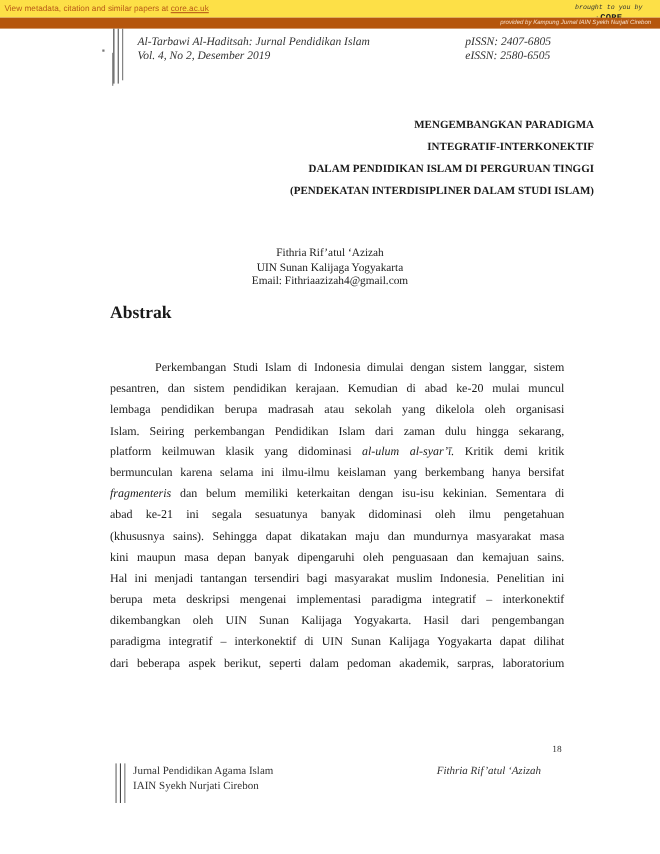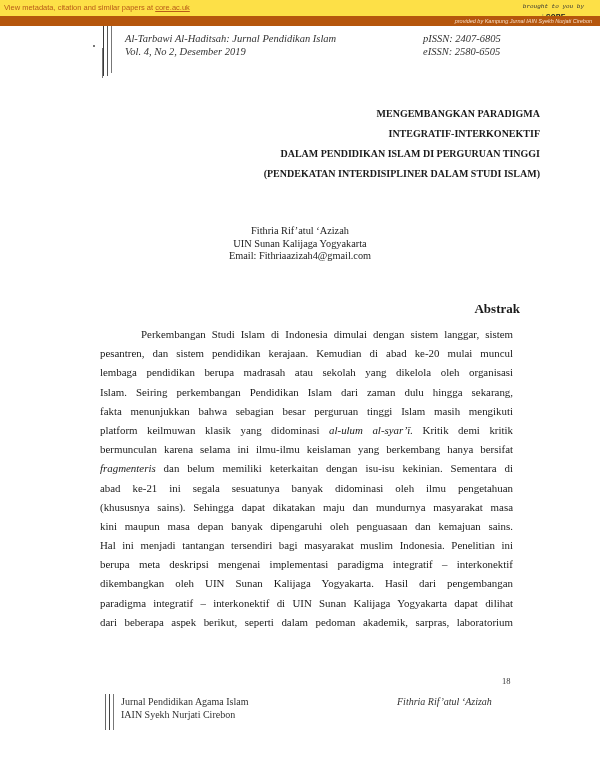--- a/index.html
+++ b/index.html
@@ -23,21 +23,21 @@
     .hdr-right { position:absolute; left:423px; top:32px; font-style:italic; font-size:10.5px; line-height:13px; color:#333; }
 
     
     .title { position:absolute; left:60px; width:480px; top:104px; text-align:right; font-weight:bold; font-size:10px; line-height:20px; color:#1a1a1a; }
     .title div { white-space:nowrap; }
 
     
     .author { position:absolute; left:150px; width:300px; top:225px; text-align:center; font-size:10.3px; line-height:12.5px; color:#222; }
 
     
-    .abs-head { position:absolute; left:100px; width:420px; top:301px; text-align:right; font-weight:bold; font-size:13px; color:#1a1a1a; }
+    .abs-head { position:absolute; left:100px; width:420px; top:276px; text-align:left; font-weight:bold; font-size:16px; color:#1a1a1a; }
     .abs-body { position:absolute; left:113px; width:400px; top:325px; font-size:10.9px; line-height:19.2px; color:#1a1a1a; text-align:justify; }
     .abs-line { display:block; text-align:justify; text-align-last:justify; white-space:nowrap; height:19.2px; }
     .abs-line.first { padding-left:28px; }
     .abs-line span.it { font-style:italic; }
 
     
     .page-num { position:absolute; left:502px; top:676px; font-size:8.5px; color:#333; }
     .ftr-left { position:absolute; left:121px; top:696px; font-size:10px; line-height:12.5px; color:#333; }
     .ftr-right { position:absolute; left:397px; top:696px; font-style:italic; font-size:10px; color:#333; }
   </style>
@@ -87,21 +87,20 @@
   <div>UIN Sunan Kalijaga Yogyakarta</div>
   <div>Email: Fithriaazizah4@gmail.com</div>
 </div>
 
 <div class="abs-head">Abstrak</div>
 <div class="abs-body">
   <span class="abs-line first"><span>Perkembangan Studi Islam di Indonesia dimulai dengan sistem langgar, sistem</span></span>
   <span class="abs-line" style="margin-left:-13px;"><span>pesantren, dan sistem pendidikan kerajaan. Kemudian di abad ke-20 mulai muncul</span></span>
   <span class="abs-line" style="margin-left:-13px;"><span>lembaga pendidikan berupa madrasah atau sekolah yang dikelola oleh organisasi</span></span>
   <span class="abs-line" style="margin-left:-13px;"><span>Islam. Seiring perkembangan Pendidikan Islam dari zaman dulu hingga sekarang,</span></span>
-  <span class="abs-line" style="margin-left:-13px;"><span>fakta menunjukkan bahwa sebagian besar perguruan tinggi Islam masih mengikuti</span></span>
   <span class="abs-line" style="margin-left:-13px;"><span>platform keilmuwan klasik yang didominasi </span><span class="it">al-ulum al-syar’ī.</span><span> Kritik demi kritik</span></span>
   <span class="abs-line" style="margin-left:-13px;"><span>bermunculan karena selama ini ilmu-ilmu keislaman yang berkembang hanya bersifat</span></span>
   <span class="abs-line" style="margin-left:-13px;"><span class="it">fragmenteris</span><span> dan belum memiliki keterkaitan dengan isu-isu kekinian. Sementara di</span></span>
   <span class="abs-line" style="margin-left:-13px;"><span>abad ke-21 ini segala sesuatunya banyak didominasi oleh ilmu pengetahuan</span></span>
   <span class="abs-line" style="margin-left:-13px;"><span>(khususnya sains). Sehingga dapat dikatakan maju dan mundurnya masyarakat masa</span></span>
   <span class="abs-line" style="margin-left:-13px;"><span>kini maupun masa depan banyak dipengaruhi oleh penguasaan dan kemajuan sains.</span></span>
   <span class="abs-line" style="margin-left:-13px;"><span>Hal ini menjadi tantangan tersendiri bagi masyarakat muslim Indonesia. Penelitian ini</span></span>
   <span class="abs-line" style="margin-left:-13px;"><span>berupa meta deskripsi mengenai implementasi paradigma integratif – interkonektif</span></span>
   <span class="abs-line" style="margin-left:-13px;"><span>dikembangkan oleh UIN Sunan Kalijaga Yogyakarta. Hasil dari pengembangan</span></span>
   <span class="abs-line" style="margin-left:-13px;"><span>paradigma integratif – interkonektif di UIN Sunan Kalijaga Yogyakarta dapat dilihat</span></span>

